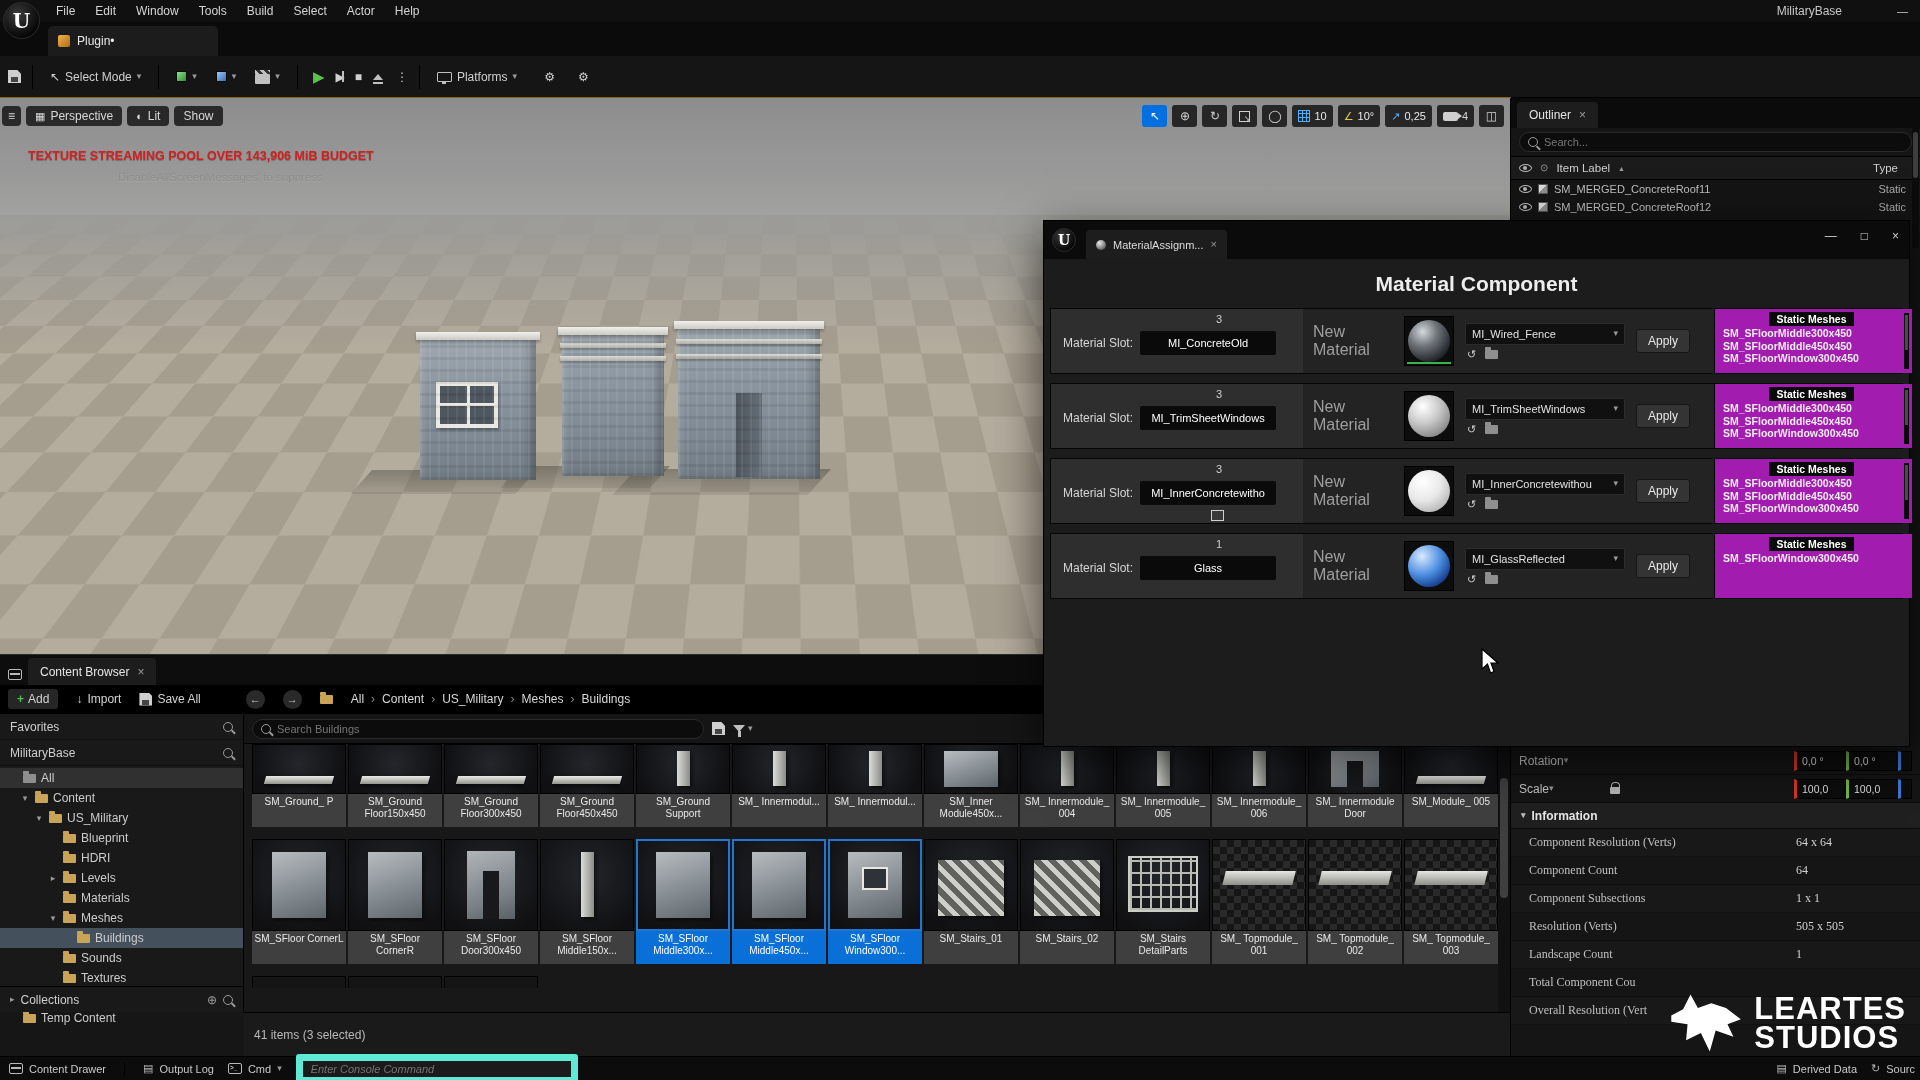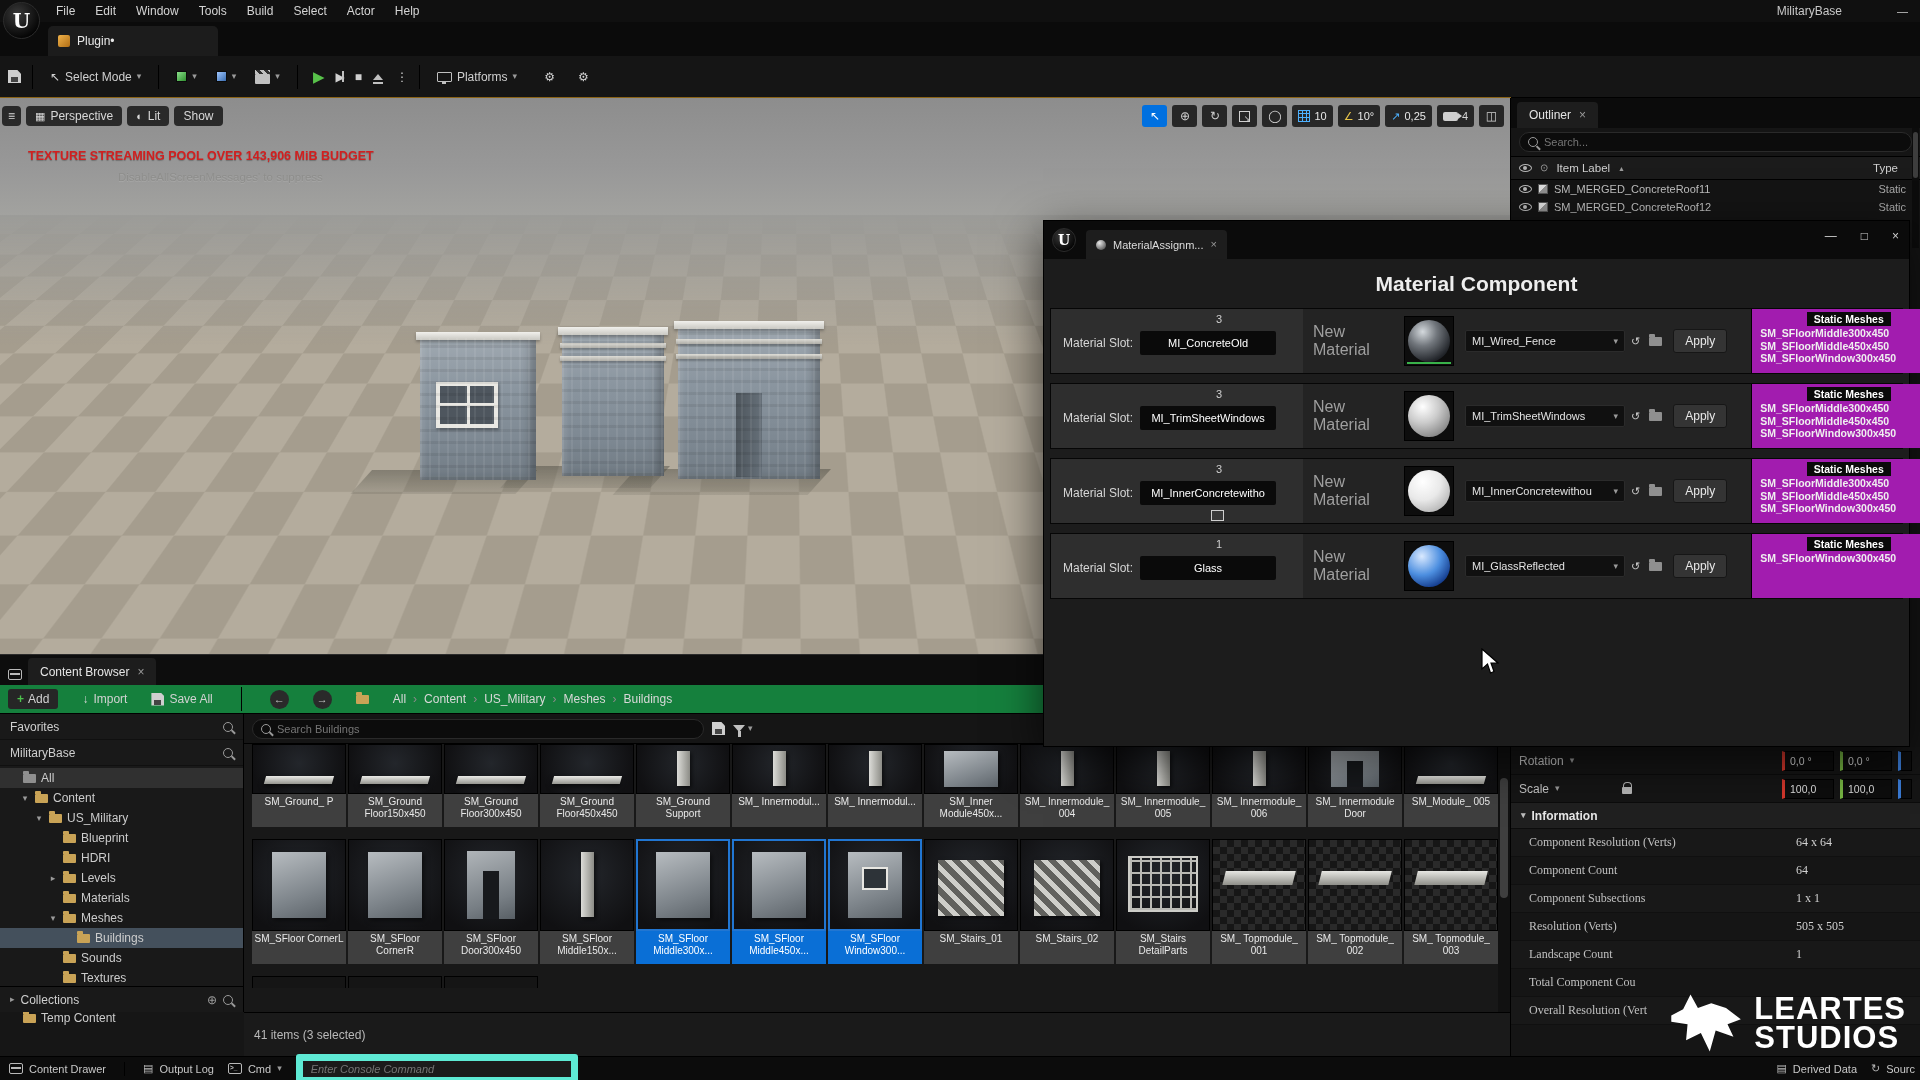--- a/index.html
+++ b/index.html
@@ -119,35 +119,35 @@
 .rp-search{height:28px;display:flex;align-items:center;padding:0 8px;background:#151515;}
 .rp-input{flex:1;height:20px;background:#0c0c0c;border:1px solid #2a2a2a;border-radius:10px;display:flex;align-items:center;gap:6px;padding:0 8px;}
 .rp-input input{background:none;border:none;outline:none;color:#9a9a9a;font-size:11px;width:100%;font-family:"Liberation Sans",sans-serif;}
 .ol-head{height:24px;display:flex;align-items:center;gap:8px;padding:0 8px;background:#1b1b1b;border-top:1px solid #000;border-bottom:1px solid #000;color:#cfcfcf;font-size:11.5px;}
 .ol-row{height:18px;display:flex;align-items:center;gap:6px;padding:0 8px;color:#bdbdbd;font-size:11px;white-space:nowrap;overflow:hidden;}
 .ol-type{position:absolute;right:14px;color:#a8a8a8;}
 .rp-scroll{position:absolute;right:1px;top:30px;width:7px;height:120px;background:#0c0c0c;}
 .rp-scroll::after{content:"";position:absolute;left:1px;right:1px;top:4px;height:46px;background:#3d3d3d;border-radius:3px;}
 
 .details{left:1510px;top:747px;width:410px;height:309px;background:#151515;border-left:1px solid #000;color:#c6c6c6;font-size:12px;}
-.det-row{height:28px;display:flex;align-items:center;gap:6px;padding:0 8px;border-bottom:1px solid #0c0c0c;}
+.det-row{height:28px;display:flex;align-items:center;gap:0;padding:0 8px;border-bottom:1px solid #0c0c0c;}
 .valbox{width:52px;height:20px;background:#0d0d0d;border:1px solid #000;display:flex;align-items:center;padding-left:5px;font-size:10.5px;color:#dedede;flex:none;}
 .valbox.r{border-left:3px solid #d5372c;}
 .valbox.gn{border-left:3px solid #77b643;}
 .valbox.b{border-left:3px solid #3a7bd5;width:14px;overflow:hidden;}
 .info-head{height:26px;display:flex;align-items:center;gap:6px;padding:0 10px;background:#202020;color:#e6e6e6;font-weight:bold;border-bottom:1px solid #0c0c0c;}
 .info-row{height:28px;display:flex;align-items:center;padding-left:18px;border-bottom:1px solid #101010;position:relative;color:#c0c0c0;font-family:Liberation Serif, serif;}
 .info-row:nth-child(odd){background:#181818;}
 .info-val{position:absolute;left:285px;color:#d2d2d2;}
 
 
 .cbrowser{left:0;top:654px;width:1510px;height:402px;background:#161616;border-top:1px solid #2b2b2b;}
 .cb-tabs{height:30px;background:#0d0d0d;display:flex;align-items:flex-end;padding-left:4px;gap:4px;}
 .cb-tab{height:27px;background:#1d1d1d;border-radius:4px 4px 0 0;display:flex;align-items:center;gap:8px;padding:0 12px;color:#e6e6e6;font-size:12px;}
-.cb-toolbar{height:29px;background:#15803d;border-bottom:1px solid #000;display:flex;align-items:center;gap:24px;padding:0 8px;color:#d2d2d2;font-size:12px;}
+.cb-toolbar{height:29px;background:#000000;border-bottom:1px solid #000;display:flex;align-items:center;gap:18px;padding:0 8px;color:#d2d2d2;font-size:12px;}
 .addbtn{display:flex;align-items:center;gap:4px;background:#262626;border-radius:3px;padding:3px 9px;}
 .crumb{display:flex;align-items:center;gap:7px;font-size:12px;color:#d8d8d8;}
 .cb-body{position:absolute;top:59px;left:0;right:0;bottom:44px;display:flex;}
 .cb-side{width:244px;background:#191919;border-right:1px solid #000;position:relative;color:#cfcfcf;font-size:12px;}
 .side-head{height:26px;display:flex;align-items:center;padding:0 10px;gap:6px;border-bottom:1px solid #101010;}
 .tree{padding-top:2px;}
 .tree-row{height:20px;display:flex;align-items:center;gap:5px;font-size:12px;color:#cccccc;}
 .tree-row .ar{width:10px;font-size:9px;color:#9a9a9a;text-align:center;flex:none;}
 .tree-row.hl{background:#303030;}
 .tree-row.sel{background:#44505c;}
@@ -198,21 +198,21 @@
 .mr-extra{position:absolute;bottom:2px;left:160px;width:13px;height:11px;border:1.5px solid #cfcfcf;background:#3a3a3a;}
 .mr-mid{flex:1;display:flex;align-items:center;gap:11px;padding:0 10px;}
 .mr-new{font-size:16px;color:#9f9f9f;width:80px;flex:none;}
 .mr-thumb{width:50px;height:50px;background:#0d0d0d;border:1px solid #000;position:relative;flex:none;}
 .sphere{position:absolute;inset:3px;border-radius:50%;}
 .sp1 .sphere{background:radial-gradient(circle at 35% 28%,#d4d9dd,#71767c 35%,#22252a 75%,#090909);}
 .sp1::after{content:"";position:absolute;left:2px;right:2px;bottom:1px;height:2px;background:#39b24a;}
 .sp2 .sphere{background:radial-gradient(circle at 35% 28%,#ffffff,#cbcbcb 40%,#7d7d7d 85%);}
 .sp3 .sphere{background:radial-gradient(circle at 35% 28%,#ffffff,#e9e9e9 45%,#b0b0b0 85%);}
 .sp4 .sphere{background:radial-gradient(circle at 33% 27%,#d9e9ff,#4d8fe0 45%,#12398a 80%,#071e4e);}
-.mr-ctrl{display:flex;flex-direction:row;gap:4px;flex:none;}
+.mr-ctrl{display:flex;flex-direction:column;gap:4px;flex:none;}
 .mr-dd{width:160px;height:22px;background:#101010;border:1px solid #2b2b2b;border-radius:2px;display:flex;align-items:center;gap:4px;padding:0 6px;color:#e2e2e2;font-size:11px;white-space:nowrap;overflow:hidden;}
 .mr-icons{display:flex;gap:9px;align-items:center;padding-left:2px;color:#cfcfcf;font-size:11px;}
 .mr-apply{margin-left:auto;margin-right:14px;width:54px;height:24px;background:#343434;border:1px solid #161616;border-radius:3px;color:#e8e8e8;font-size:12px;display:flex;align-items:center;justify-content:center;flex:none;}
 .mr-meshes{width:198px;background:#a21caf;border-left:1px solid #000;position:relative;flex:none;padding:3px 12px 0 8px;}
 .mm-badge{margin:0 auto 1px;width:max-content;background:#0a0a0a;padding:1px 7px;font-size:10.5px;font-weight:bold;color:#fff;}
 .mm-line{font-size:10.5px;font-weight:bold;color:#efefef;line-height:12.5px;white-space:nowrap;overflow:hidden;}
 .mm-scroll{position:absolute;right:3px;top:4px;bottom:4px;width:5px;background:#090909;}
 .mm-scroll::after{content:"";position:absolute;left:1px;right:1px;top:2px;height:62%;background:#4a4a4a;}
 
 

